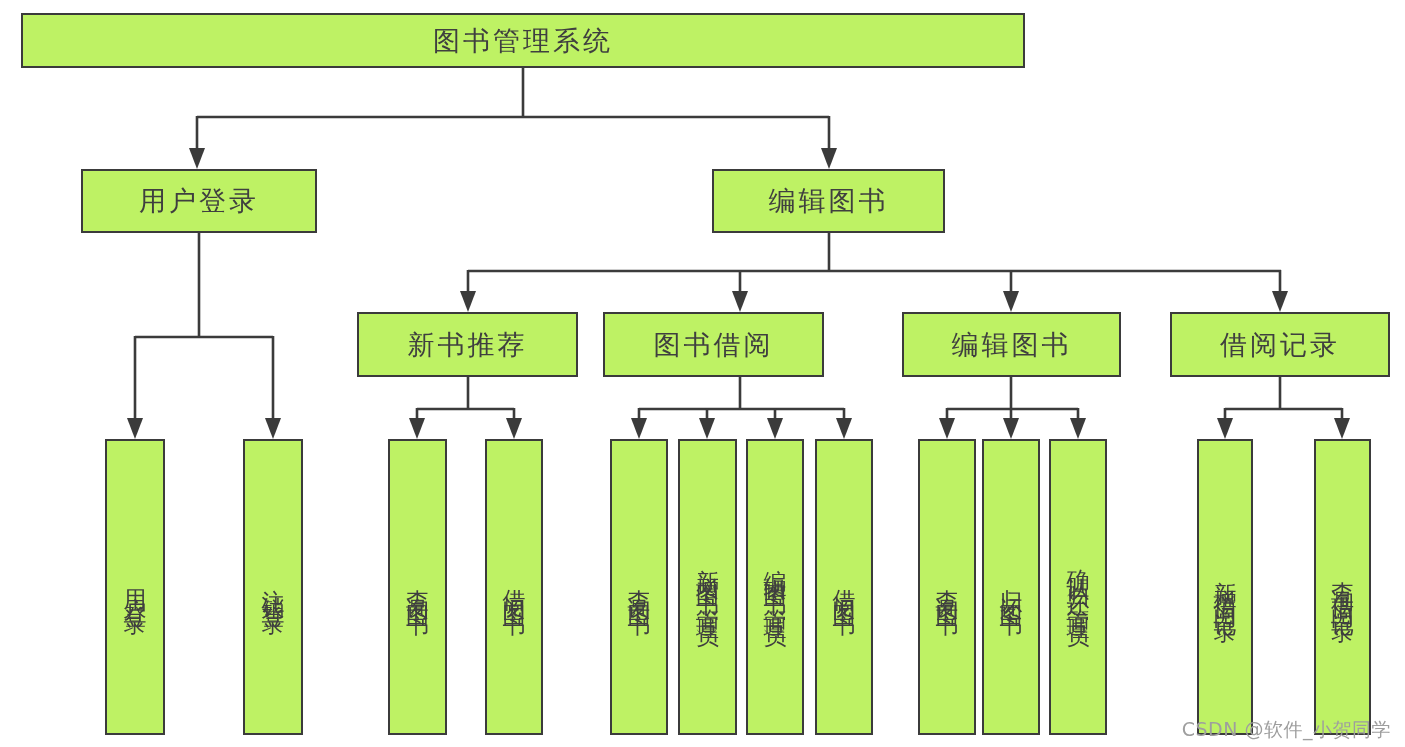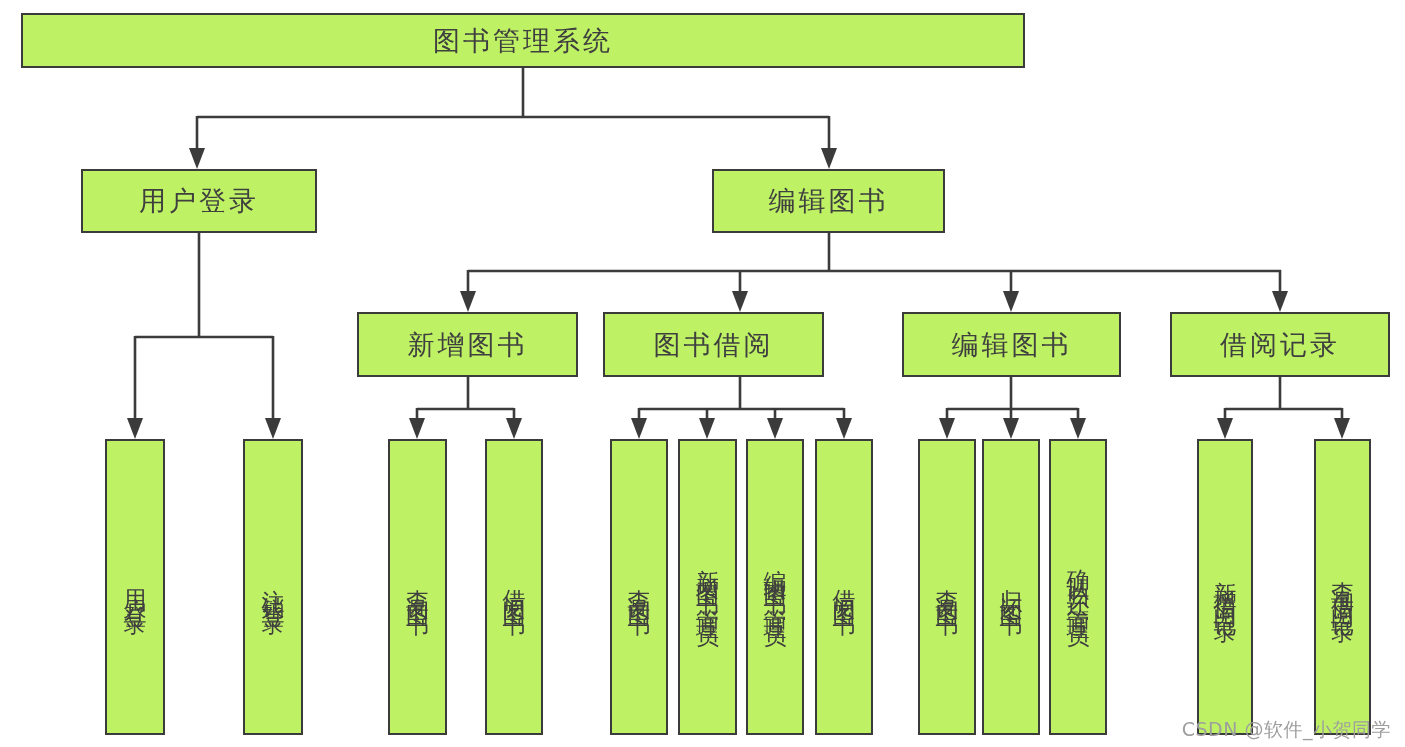--- a/index.html
+++ b/index.html
@@ -134,21 +134,21 @@
   </div>
 
   <div class="box l1" style="left:81px; width:236px">
     <span class="hlabel">用户登录</span>
   </div>
   <div class="box l1" style="left:712px; width:233px">
     <span class="hlabel">编辑图书</span>
   </div>
 
   <div class="box l2" style="left:357px; width:221px">
-    <span class="hlabel">新增图书</span>
+    <span class="hlabel">新书推荐</span>
   </div>
   <div class="box l2" style="left:603px; width:221px">
     <span class="hlabel">图书借阅</span>
   </div>
   <div class="box l2" style="left:902px; width:219px">
     <span class="hlabel">编辑图书</span>
   </div>
   <div class="box l2" style="left:1170px; width:220px">
     <span class="hlabel">借阅记录</span>
   </div>

